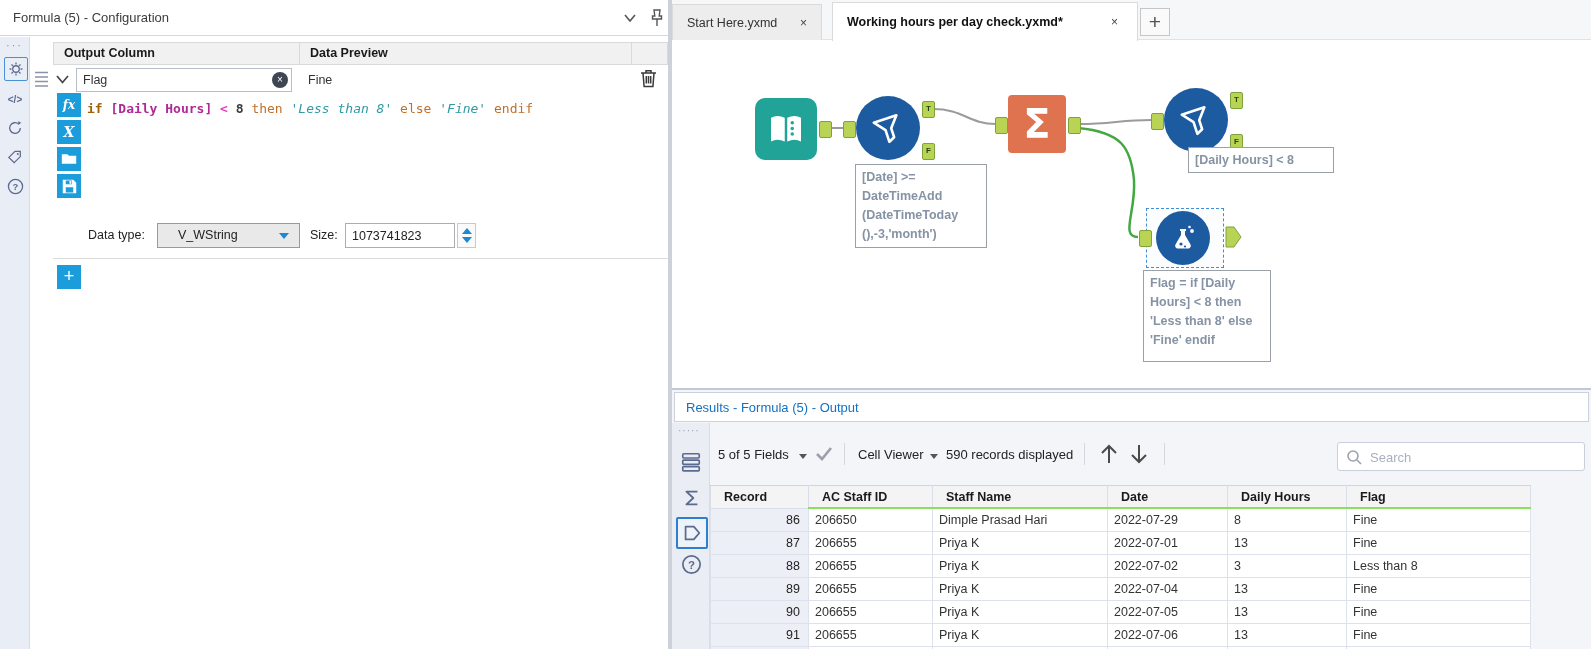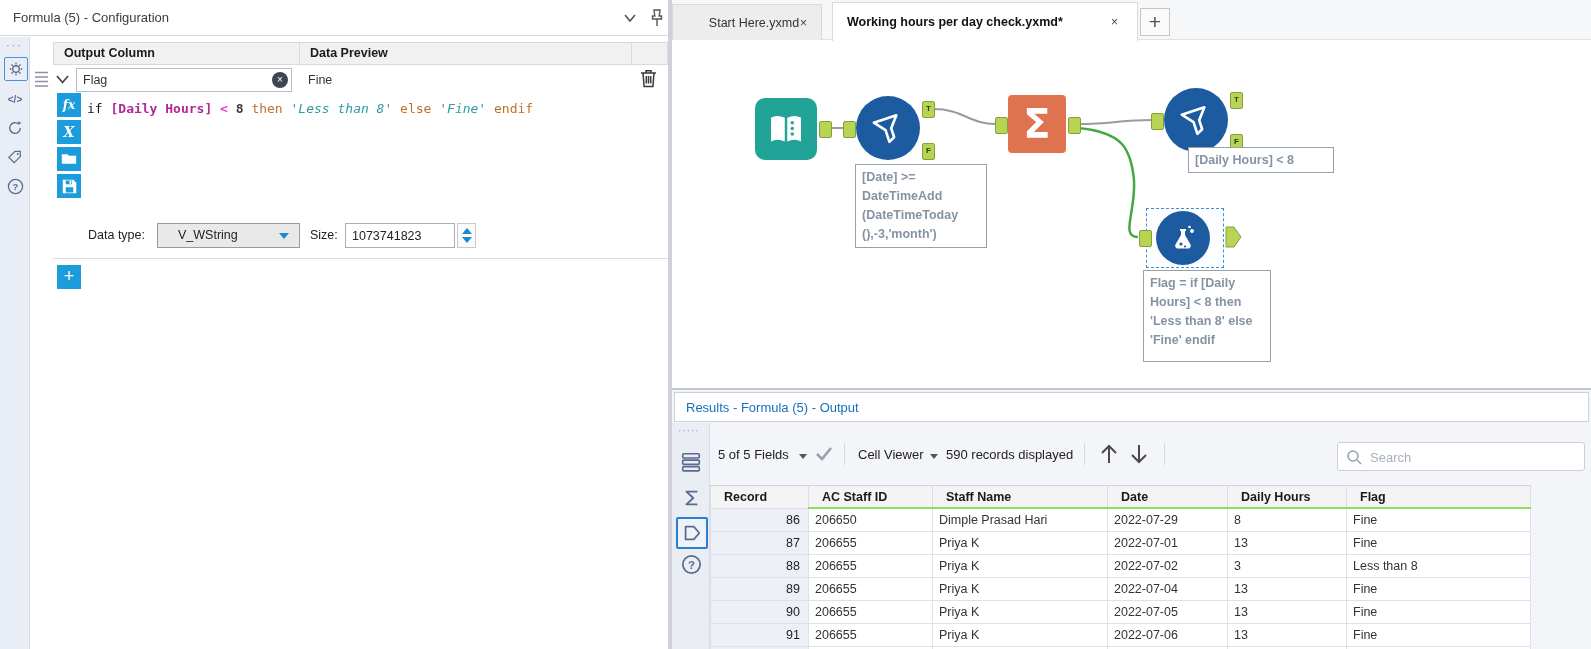--- a/index.html
+++ b/index.html
@@ -22,21 +22,21 @@
 
   
   .grid-head{top:5px;height:23px;background:#f1f1f1;border:1px solid #d9d9d9;font-weight:bold;font-size:12.5px;color:#1a1a1a;line-height:21px;padding-left:10px;}
   
   #flag-input{left:76px;top:31px;width:216px;height:24px;border:1px solid #b7bdc9;background:#fff;font-size:12.5px;color:#333;padding:0 22px 0 6px;font-family:"Liberation Sans",sans-serif;}
   .clear-btn{left:272px;top:35px;width:16px;height:16px;border-radius:50%;background:#3d4754;color:#fff;font-size:10px;line-height:16px;text-align:center;}
   
   .fxbtn{left:57px;width:24px;height:24px;background:#1b9ddb;color:#fff;display:flex;align-items:center;justify-content:center;}
   .fx-glyph{font:italic bold 12px "DejaVu Serif",serif;}
   #formula-line{left:87px;top:64px;font:13px "DejaVu Sans Mono",monospace;white-space:pre;}
-  .tok-cond{color:#0f172a;font-weight:normal;}
+  .tok-cond{color:#a16207;font-weight:bold;}
   .tok-field{color:#b02a96;font-weight:bold;}
   .tok-op{color:#ea3bbe;font-weight:bold;}
   .tok-num{color:#3c3c3c;font-weight:bold;}
   .tok-kw{color:#c0702a;}
   .tok-str{color:#2f9aa3;font-style:italic;}
   .tok-plain{color:#333;}
 
   #dtype-row{left:53px;top:178px;width:615px;height:44px;border-bottom:1px solid #dcdcdc;}
   .formlabel{font-size:12.5px;color:#222;}
   #dtype-select{left:104px;top:8px;width:143px;height:25px;background:#e9e9e9;border:1px solid #9a9a9a;font-size:12.5px;line-height:23px;padding-left:20px;color:#222;}
@@ -46,21 +46,21 @@
   .spin-up{width:0;height:0;border-left:5px solid transparent;border-right:5px solid transparent;border-bottom:6px solid #1e88d2;}
   .spin-dn{width:0;height:0;border-left:5px solid transparent;border-right:5px solid transparent;border-top:6px solid #1e88d2;}
   #add-exp{left:57px;top:228px;width:24px;height:24px;background:#1b9ddb;color:#fff;font-size:18px;line-height:23px;text-align:center;}
 
   
   #vdivider{left:668px;top:0;width:4px;height:649px;background:#ccd1da;}
 
   
   #tabbar{left:672px;top:0;width:919px;height:40px;background:#f6f7f9;border-bottom:1px solid #e2e2e2;}
   .tab{position:absolute;top:4px;height:36px;font-size:12.5px;line-height:36px;box-sizing:border-box;}
-  #tab-0{left:0;width:150px;background:#ededee;border:1px solid #dadada;border-bottom:none;color:#333;padding-left:14px;text-align:center;}
+  #tab-0{left:0;width:150px;background:#ededee;border:1px solid #dadada;border-bottom:none;color:#333;padding-left:14px;}
   #tab-1{left:150px;top:2px;height:39px;width:306px;line-height:38px;background:#fff;border:1px solid #dadada;border-bottom:none;font-weight:bold;color:#111;padding-left:14px;z-index:2;margin-left:10px;}
   .tab-close{position:absolute;top:0;font-size:12px;color:#444;font-weight:normal;}
   #newtab-btn{left:468px;top:8px;width:30px;height:28px;border:1px solid #c6c6c6;background:#fafafa;color:#555;font-size:21px;line-height:25px;text-align:center;font-weight:300;}
 
   
   #canvas{left:672px;top:40px;width:919px;height:348px;background:#fff;overflow:hidden;}
   .tool-circ{position:absolute;border-radius:50%;background:#1d5ba1;display:flex;align-items:center;justify-content:center;}
   .anch{position:absolute;width:11px;height:15px;background:#b9d455;border:1px solid #7fa33c;border-radius:2px;}
   .anch b{display:block;font:bold 8px/13px "Liberation Sans",sans-serif;color:#23420f;text-align:center;}
   .anno{position:absolute;background:#fff;border:1px solid #9aa0a8;color:#8593a4;font-weight:bold;font-size:12.5px;line-height:19px;padding:3px 6px;box-sizing:border-box;}

